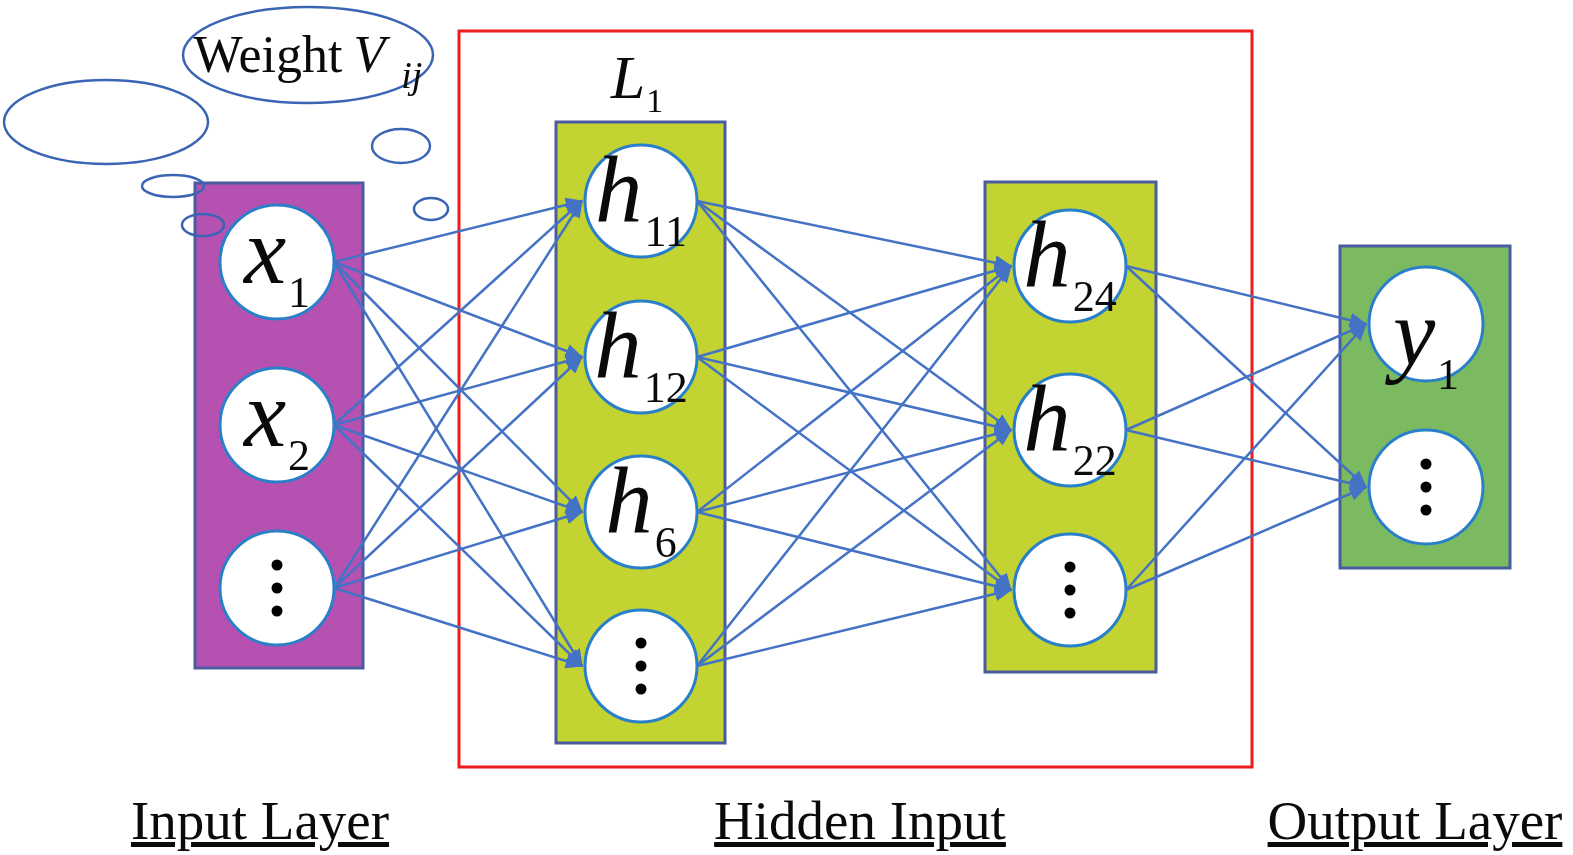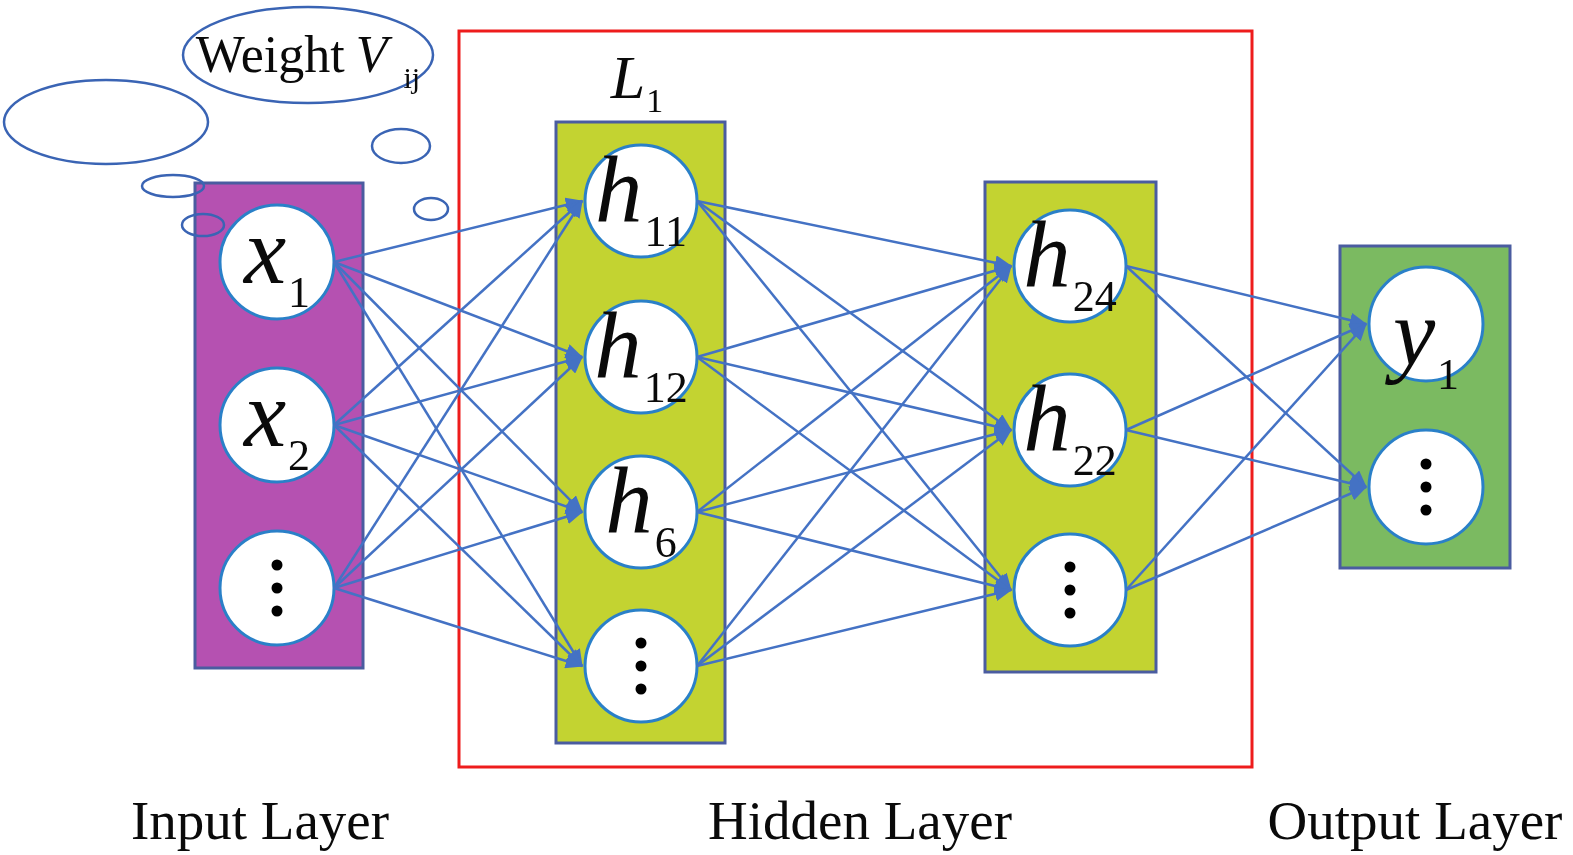--- a/index.html
+++ b/index.html
@@ -12,32 +12,32 @@
     color:#0a0a0a;
   }
   .canvas svg{position:absolute;left:0;top:0;}
   .overlay{position:absolute;left:0;top:0;width:100%;height:100%;}
 
   
   .bubble-text{position:absolute;text-align:center;white-space:nowrap;}
   #bt-neuron{left:4px;top:80px;width:204px;line-height:84px;font-size:52px;}
   #bt-weight{left:183px;top:7px;width:250px;line-height:96px;font-size:52px;}
   .w-var{font-style:italic;margin-left:11px;}
-  .w-sub{font-size:30px;position:relative;top:16px;margin-left:16px;}
+  .w-sub{font-style:italic;font-size:38px;position:relative;top:16px;margin-left:16px;}
 
   
   .layer-title{position:absolute;text-align:center;white-space:nowrap;
                font-style:italic;font-size:62px;line-height:70px;}
   #t-l1{left:557px;top:42px;width:160px;}
   #t-l2{left:990px;top:42px;width:160px;}
   .lt-sub{font-style:normal;font-size:34px;position:relative;top:14px;margin-left:1px;}
 
   
   .bottom-label{position:absolute;top:790px;height:62px;line-height:62px;
-                text-align:center;font-size:55px;white-space:nowrap;}
+                text-align:center;font-size:55px;white-space:nowrap;text-decoration:underline;}
   #bl-input{left:60px;width:400px;}
   #bl-hidden{left:660px;width:400px;}
   #bl-output{left:1215px;width:400px;}
 
   
   .node-label{position:absolute;transform:translate(-50%,-52%);white-space:nowrap;
               font-style:italic;font-size:95px;line-height:95px;}
   .nl-sub{font-style:normal;font-size:44px;position:relative;top:24px;margin-left:2px;}
   .node-dots{position:absolute;transform:translate(-50%,-50%);
              display:flex;flex-direction:column;align-items:center;gap:12px;}
@@ -111,21 +111,21 @@
 
   <div class="overlay">
 
     <div class="layer-title" id="t-l1"><span class="lt-main">L</span><span class="lt-sub">1</span></div>
 
 
 
     <div class="bubble-text" id="bt-weight"><span class="w-prefix">Weight</span><span class="w-var">V</span><span class="w-sub">ij</span></div>
 
     <div class="bottom-label" id="bl-input">Input Layer</div>
-    <div class="bottom-label" id="bl-hidden">Hidden Layer</div>
+    <div class="bottom-label" id="bl-hidden">Hidden Input</div>
     <div class="bottom-label" id="bl-output">Output Layer</div>
 
     <div id="node-labels">
         <div class="node-label" style="left: 277px; top: 262px;"><span class="nl-main">x</span><span class="nl-sub">1</span></div>
         <div class="node-label" style="left: 277px; top: 425px;"><span class="nl-main">x</span><span class="nl-sub">2</span></div>
         <div class="node-dots" style="left: 277px; top: 588px;">
           <span class="dot"></span>
           <span class="dot"></span>
           <span class="dot"></span>
         </div>

